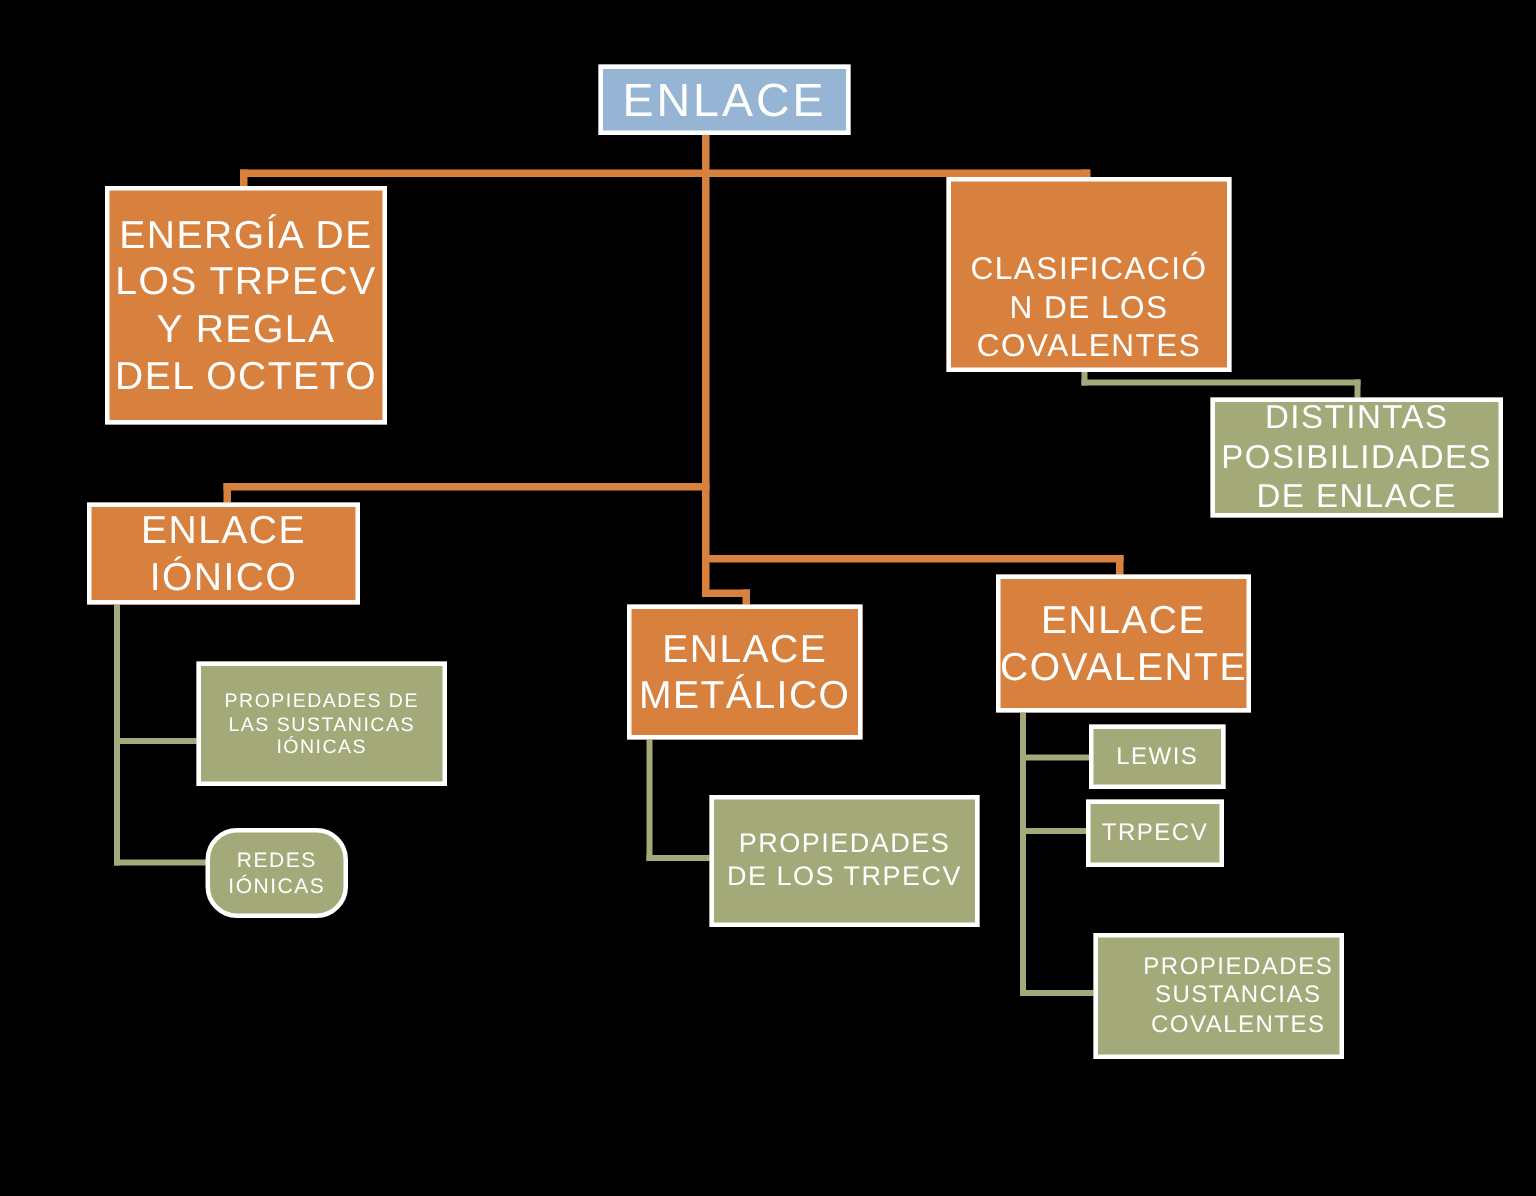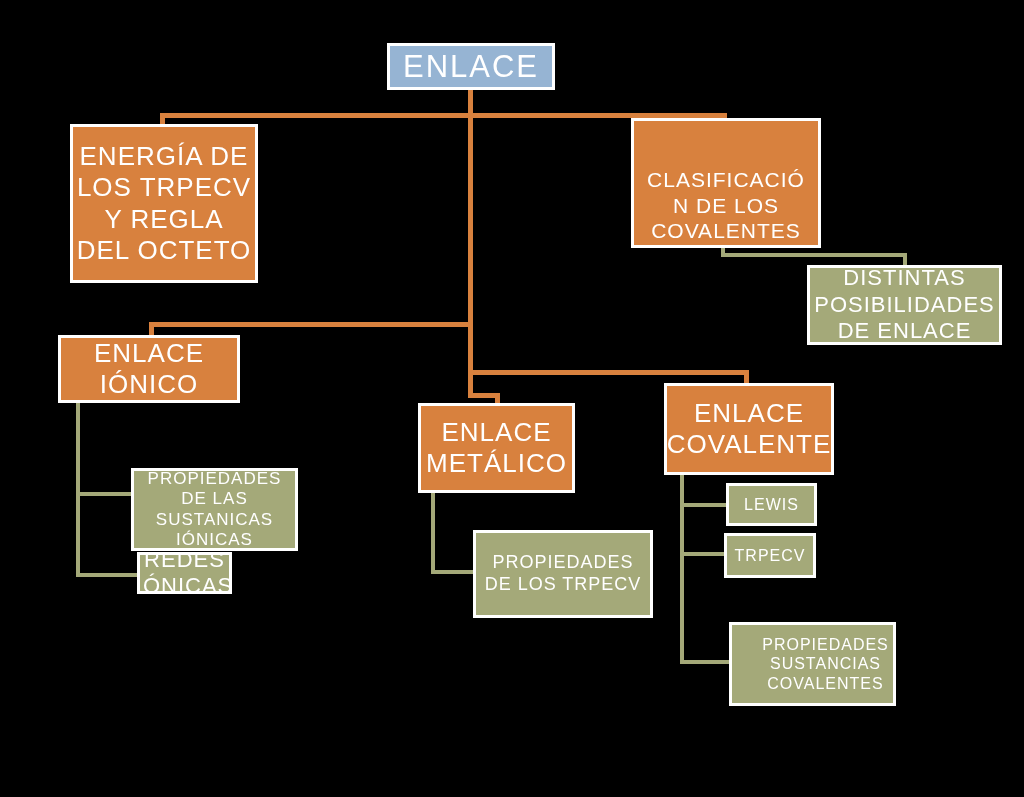--- a/index.html
+++ b/index.html
@@ -22,38 +22,38 @@
     color: #ffffff;
     display: flex;
     flex-direction: column;
     align-items: center;
     justify-content: center;
     text-align: center;
     line-height: 1.2;
     letter-spacing: 1px;
     padding: 2px;
   }
-  .fill-blue   { background: #96b4d3; }
+  .fill-blue   { background: #96b4d3; margin-left: 12px; }
   .fill-orange { background: #d8813e; }
   .fill-olive  { background: #a4a979; }
 
   .line {
     position: absolute;
   }
   .line-orange { background: #d8813e; }
   .line-olive  { background: #a4a979; }
 
   
   .n-root            { left: 387px; top: 43px;  width: 168px; height: 47px;  font-size: 31px; letter-spacing: 2px; }
   .n-energia         { left: 70px;  top: 124px; width: 188px; height: 159px; font-size: 26px; }
   .n-clasificacion   { left: 631px; top: 118px; width: 190px; height: 130px; font-size: 21px; justify-content: flex-end; }
   .n-distintas       { left: 807px; top: 265px; width: 195px; height: 80px;  font-size: 22px; }
   .n-ionico          { left: 58px;  top: 335px; width: 182px; height: 68px;  font-size: 26px; }
-  .n-prop-ionicas    { left: 131px; top: 468px; width: 167px; height: 83px;  font-size: 17px; }
-  .n-redes           { left: 137px; top: 552px; width: 95px;  height: 42px;  font-size: 22px; }
+  .n-prop-ionicas    { left: 131px; top: 441px; width: 167px; height: 83px;  font-size: 13px; }
+  .n-redes           { left: 137px; top: 552px; width: 95px;  height: 60px;  font-size: 14px; border-radius: 21px; }
   .n-metalico        { left: 418px; top: 403px; width: 157px; height: 90px;  font-size: 26px; }
   .n-prop-metales    { left: 473px; top: 530px; width: 180px; height: 88px;  font-size: 18px; }
   .n-covalente       { left: 664px; top: 383px; width: 170px; height: 92px;  font-size: 26px; }
   .n-lewis           { left: 726px; top: 483px; width: 91px;  height: 43px;  font-size: 16px; }
   .n-trpecv          { left: 724px; top: 533px; width: 92px;  height: 45px;  font-size: 16px; }
   .n-prop-covalentes { left: 729px; top: 622px; width: 167px; height: 84px;  font-size: 16px; padding-left: 28px; }
 
   
   .l-trunk           { left: 468px; top: 90px;  width: 5px;   height: 308px; }
   .l-top-h           { left: 160px; top: 113px; width: 567px; height: 5px; }

